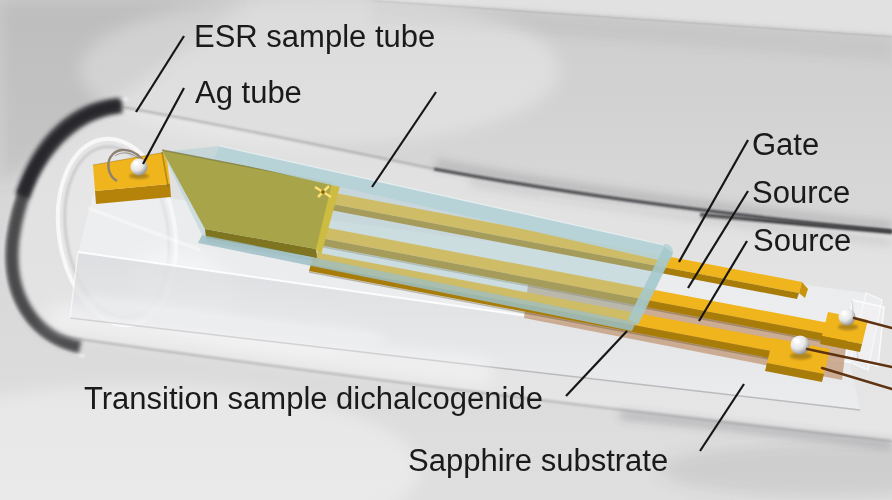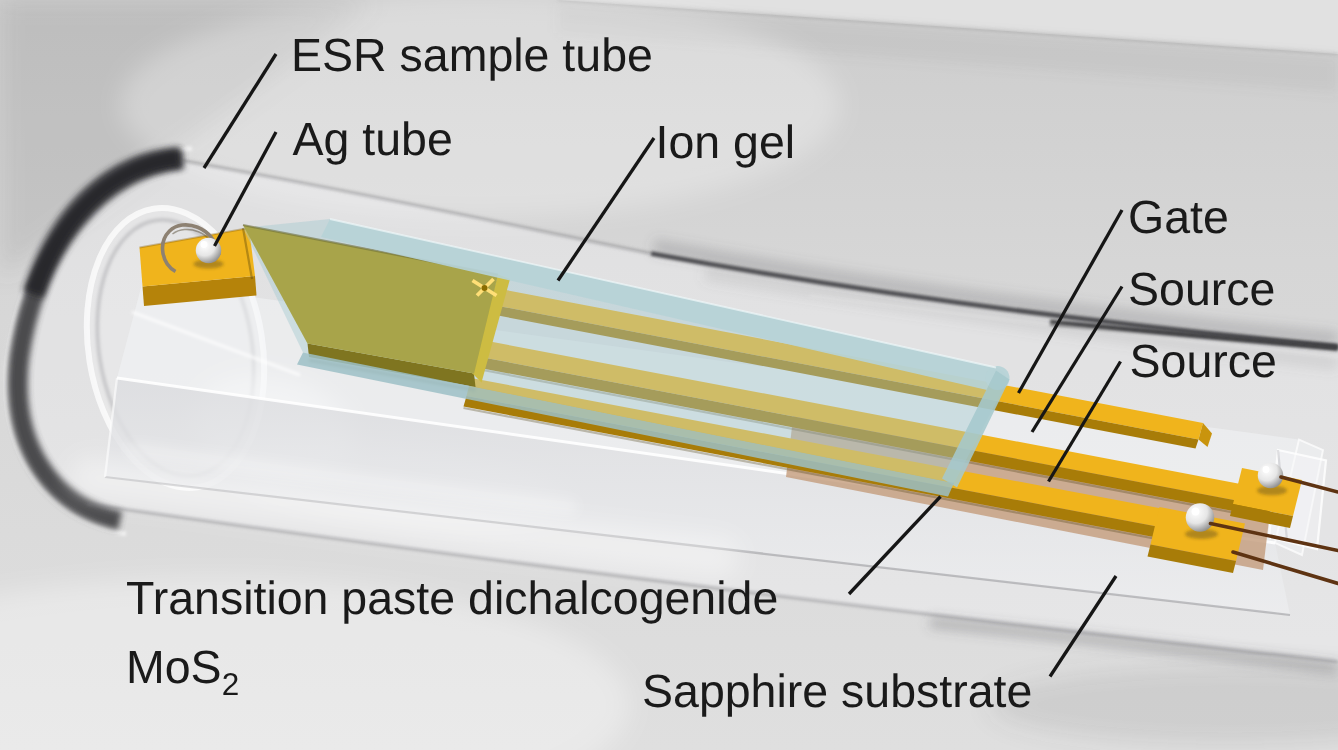--- a/index.html
+++ b/index.html
@@ -197,21 +197,19 @@
     <path class="leader" d="M 748,140 L 679,262"></path>
     <path class="leader" d="M 748,191 L 688,288"></path>
     <path class="leader" d="M 747,241 L 699,321"></path>
     <path class="leader" d="M 566,396 L 627,331"></path>
     <path class="leader" d="M 700,451 L 744,384"></path>
   </g>
 </svg>
 
 <div class="lbl" style="left:194px;top:20px">ESR sample tube</div>
 <div class="lbl" style="left:195px;top:76px">Ag tube</div>
-<div class="lbl" style="left:437px;top:78px">Ion gel</div>
 <div class="lbl" style="left:752px;top:128px">Gate</div>
 <div class="lbl" style="left:752px;top:176px">Source</div>
 <div class="lbl" style="left:753px;top:224px">Source</div>
-<div class="lbl" style="left:84px;top:382px">Transition paste dichalcogenide</div>
-<div class="lbl" style="left:84px;top:428px"><span>MoS</span><span class="sub">2</span></div>
-<div class="lbl" style="left:428px;top:444px">Sapphire substrate</div>
+<div class="lbl" style="left:84px;top:382px">Transition sample dichalcogenide</div>
+<div class="lbl" style="left:408px;top:444px">Sapphire substrate</div>
 
 </div>
 
 </body></html>

